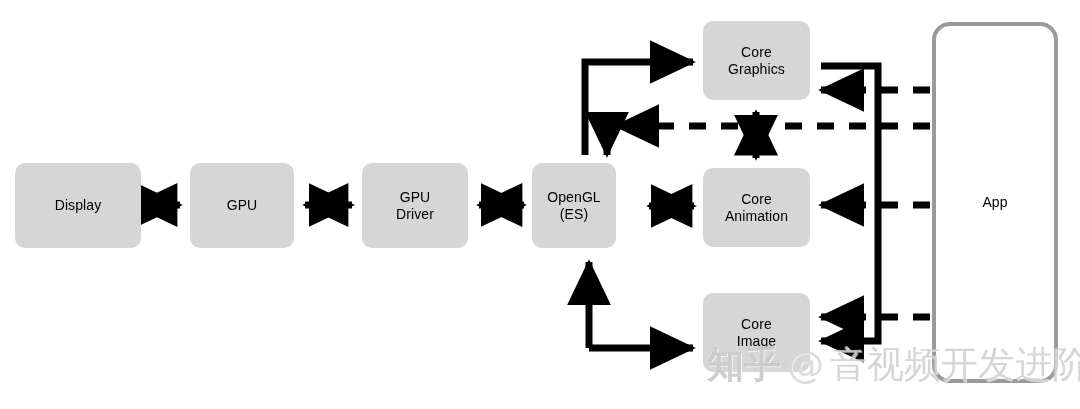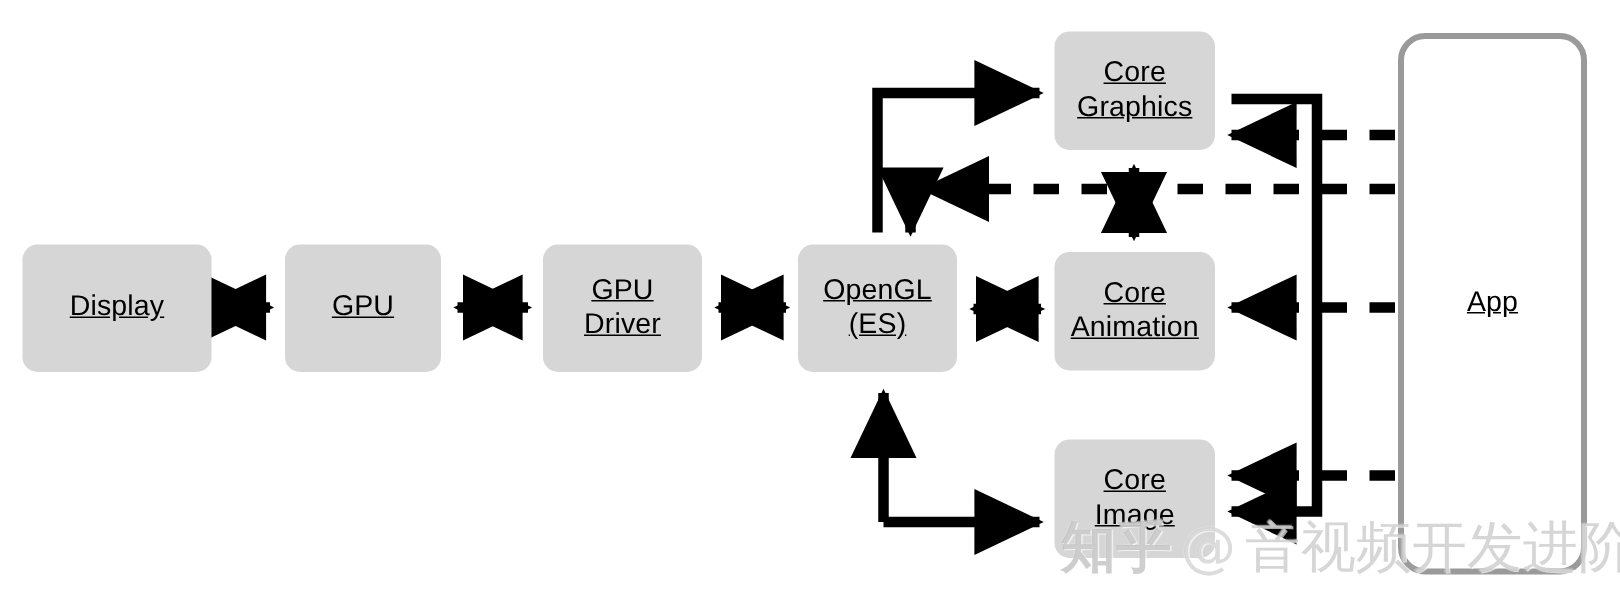--- a/index.html
+++ b/index.html
@@ -25,25 +25,24 @@
   .node-box {
     position: absolute;
     box-sizing: border-box;
     display: flex;
     align-items: center;
     justify-content: center;
     text-align: center;
     border-radius: 10px;
     background: #d6d6d6;
     color: #000000;
-    font-size: 19px;
+    font-size: 14px;
     line-height: 1.18;
     letter-spacing: 0.1px;
     z-index: 3;
-    text-decoration: underline;
   }
   .node-box.app-box {
     background: #ffffff;
     border: 4px solid #9a9a9a;
     border-radius: 18px;
     z-index: 2;
   }
   .node-label {
     white-space: pre-line;
   }
@@ -135,21 +134,21 @@
 
   <div class="node-box" style="left:190px; top:163px; width:104px; height:85px;">
     <span class="node-label">GPU</span>
   </div>
 
   <div class="node-box" style="left:362px; top:163px; width:106px; height:85px;">
     <span class="node-label">GPU
 Driver</span>
   </div>
 
-  <div class="node-box" style="left:532px; top:163px; width:106px; height:85px;">
+  <div class="node-box" style="left:532px; top:163px; width:84px; height:85px;">
     <span class="node-label">OpenGL
 (ES)</span>
   </div>
 
   <div class="node-box" style="left:703px; top:21px; width:107px; height:79px;">
     <span class="node-label">Core
 Graphics</span>
   </div>
 
   <div class="node-box" style="left:703px; top:168px; width:107px; height:79px;">

